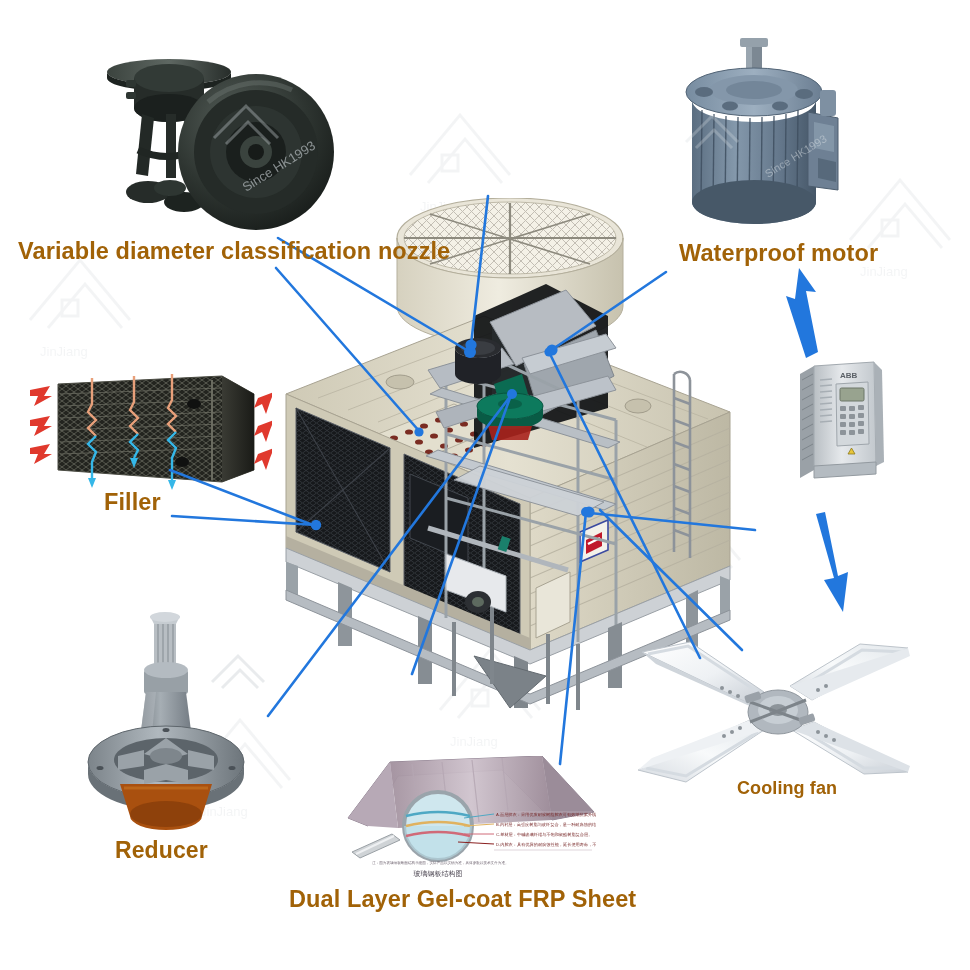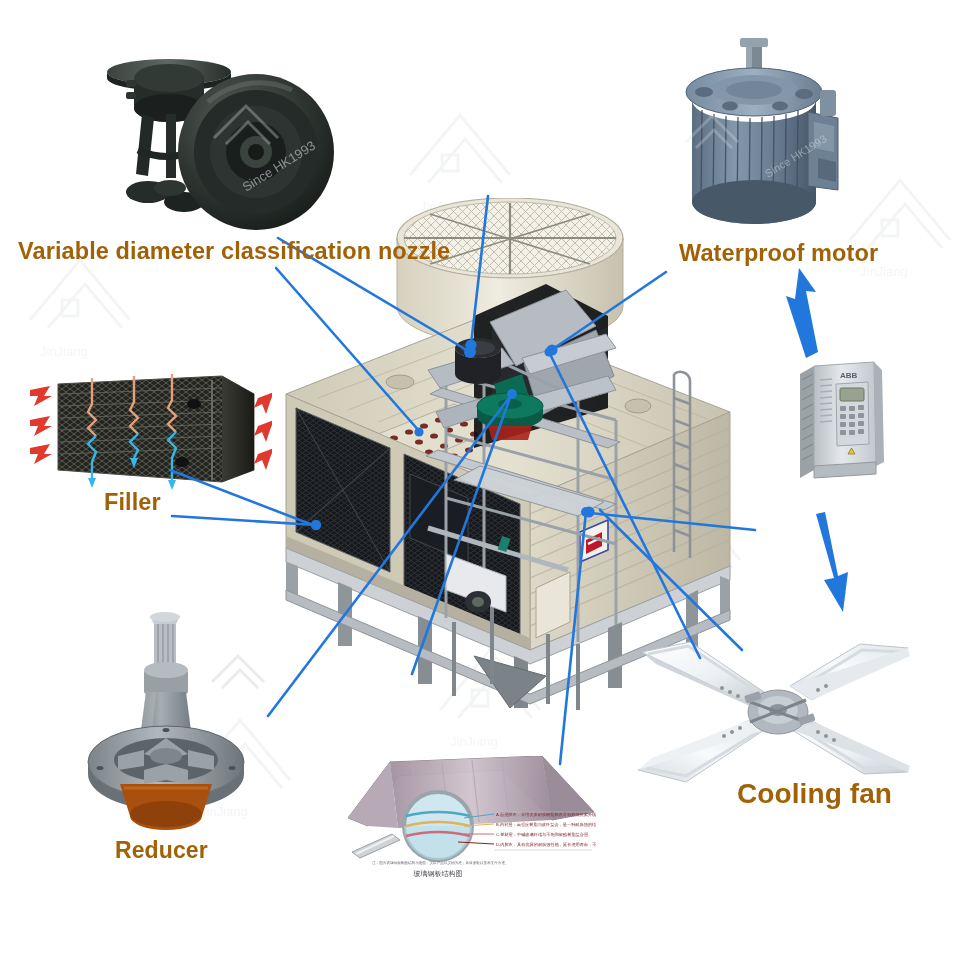--- a/index.html
+++ b/index.html
@@ -16,21 +16,21 @@
   
   .label{
     position:absolute;color:#a16207;font-weight:bold;letter-spacing:.1px;
     line-height:1.12;white-space:pre-line;
   }
   .lbl-nozzle{left:18px;top:238px;font-size:23.5px;}
   .lbl-motor{left:665px;top:240px;font-size:23.5px;margin-left:14px;}
   .lbl-filler{left:104px;top:489px;font-size:23.5px;text-align:center;}
   .lbl-vfd{left:749px;top:483px;font-size:23.5px;text-align:left;}
   .lbl-reducer{left:115px;top:838px;font-size:23px;}
-  .lbl-fan{left:737px;top:778px;font-size:28px;}
+  .lbl-fan{left:737px;top:778px;font-size:18px;}
   .lbl-frp{left:289px;top:886px;font-size:23.5px;}
 
   
   .vec{position:absolute;left:0;top:0;width:970px;height:970px;pointer-events:none;}
 
   
   .part{position:absolute;}
 
   
   .nozzle-wrap{left:96px;top:42px;width:250px;height:195px;}
@@ -740,14 +740,15 @@
 
       <path d="M825 512 L838 576 L848 572 L843 612 L824 580 L834 578 L816 514 Z"></path>
     </g>
   </svg>
 
   <div class="label lbl-nozzle">Variable diameter classification nozzle</div>
   <div class="label lbl-motor">Waterproof motor</div>
   <div class="label lbl-filler">Filler</div>
   <div class="label lbl-reducer">Reducer</div>
   <div class="label lbl-fan">Cooling fan</div>
+  <div class="label lbl-frp">Dual Layer Gel-coat FRP Sheet</div>
 
 </div>
 
 </body></html>

